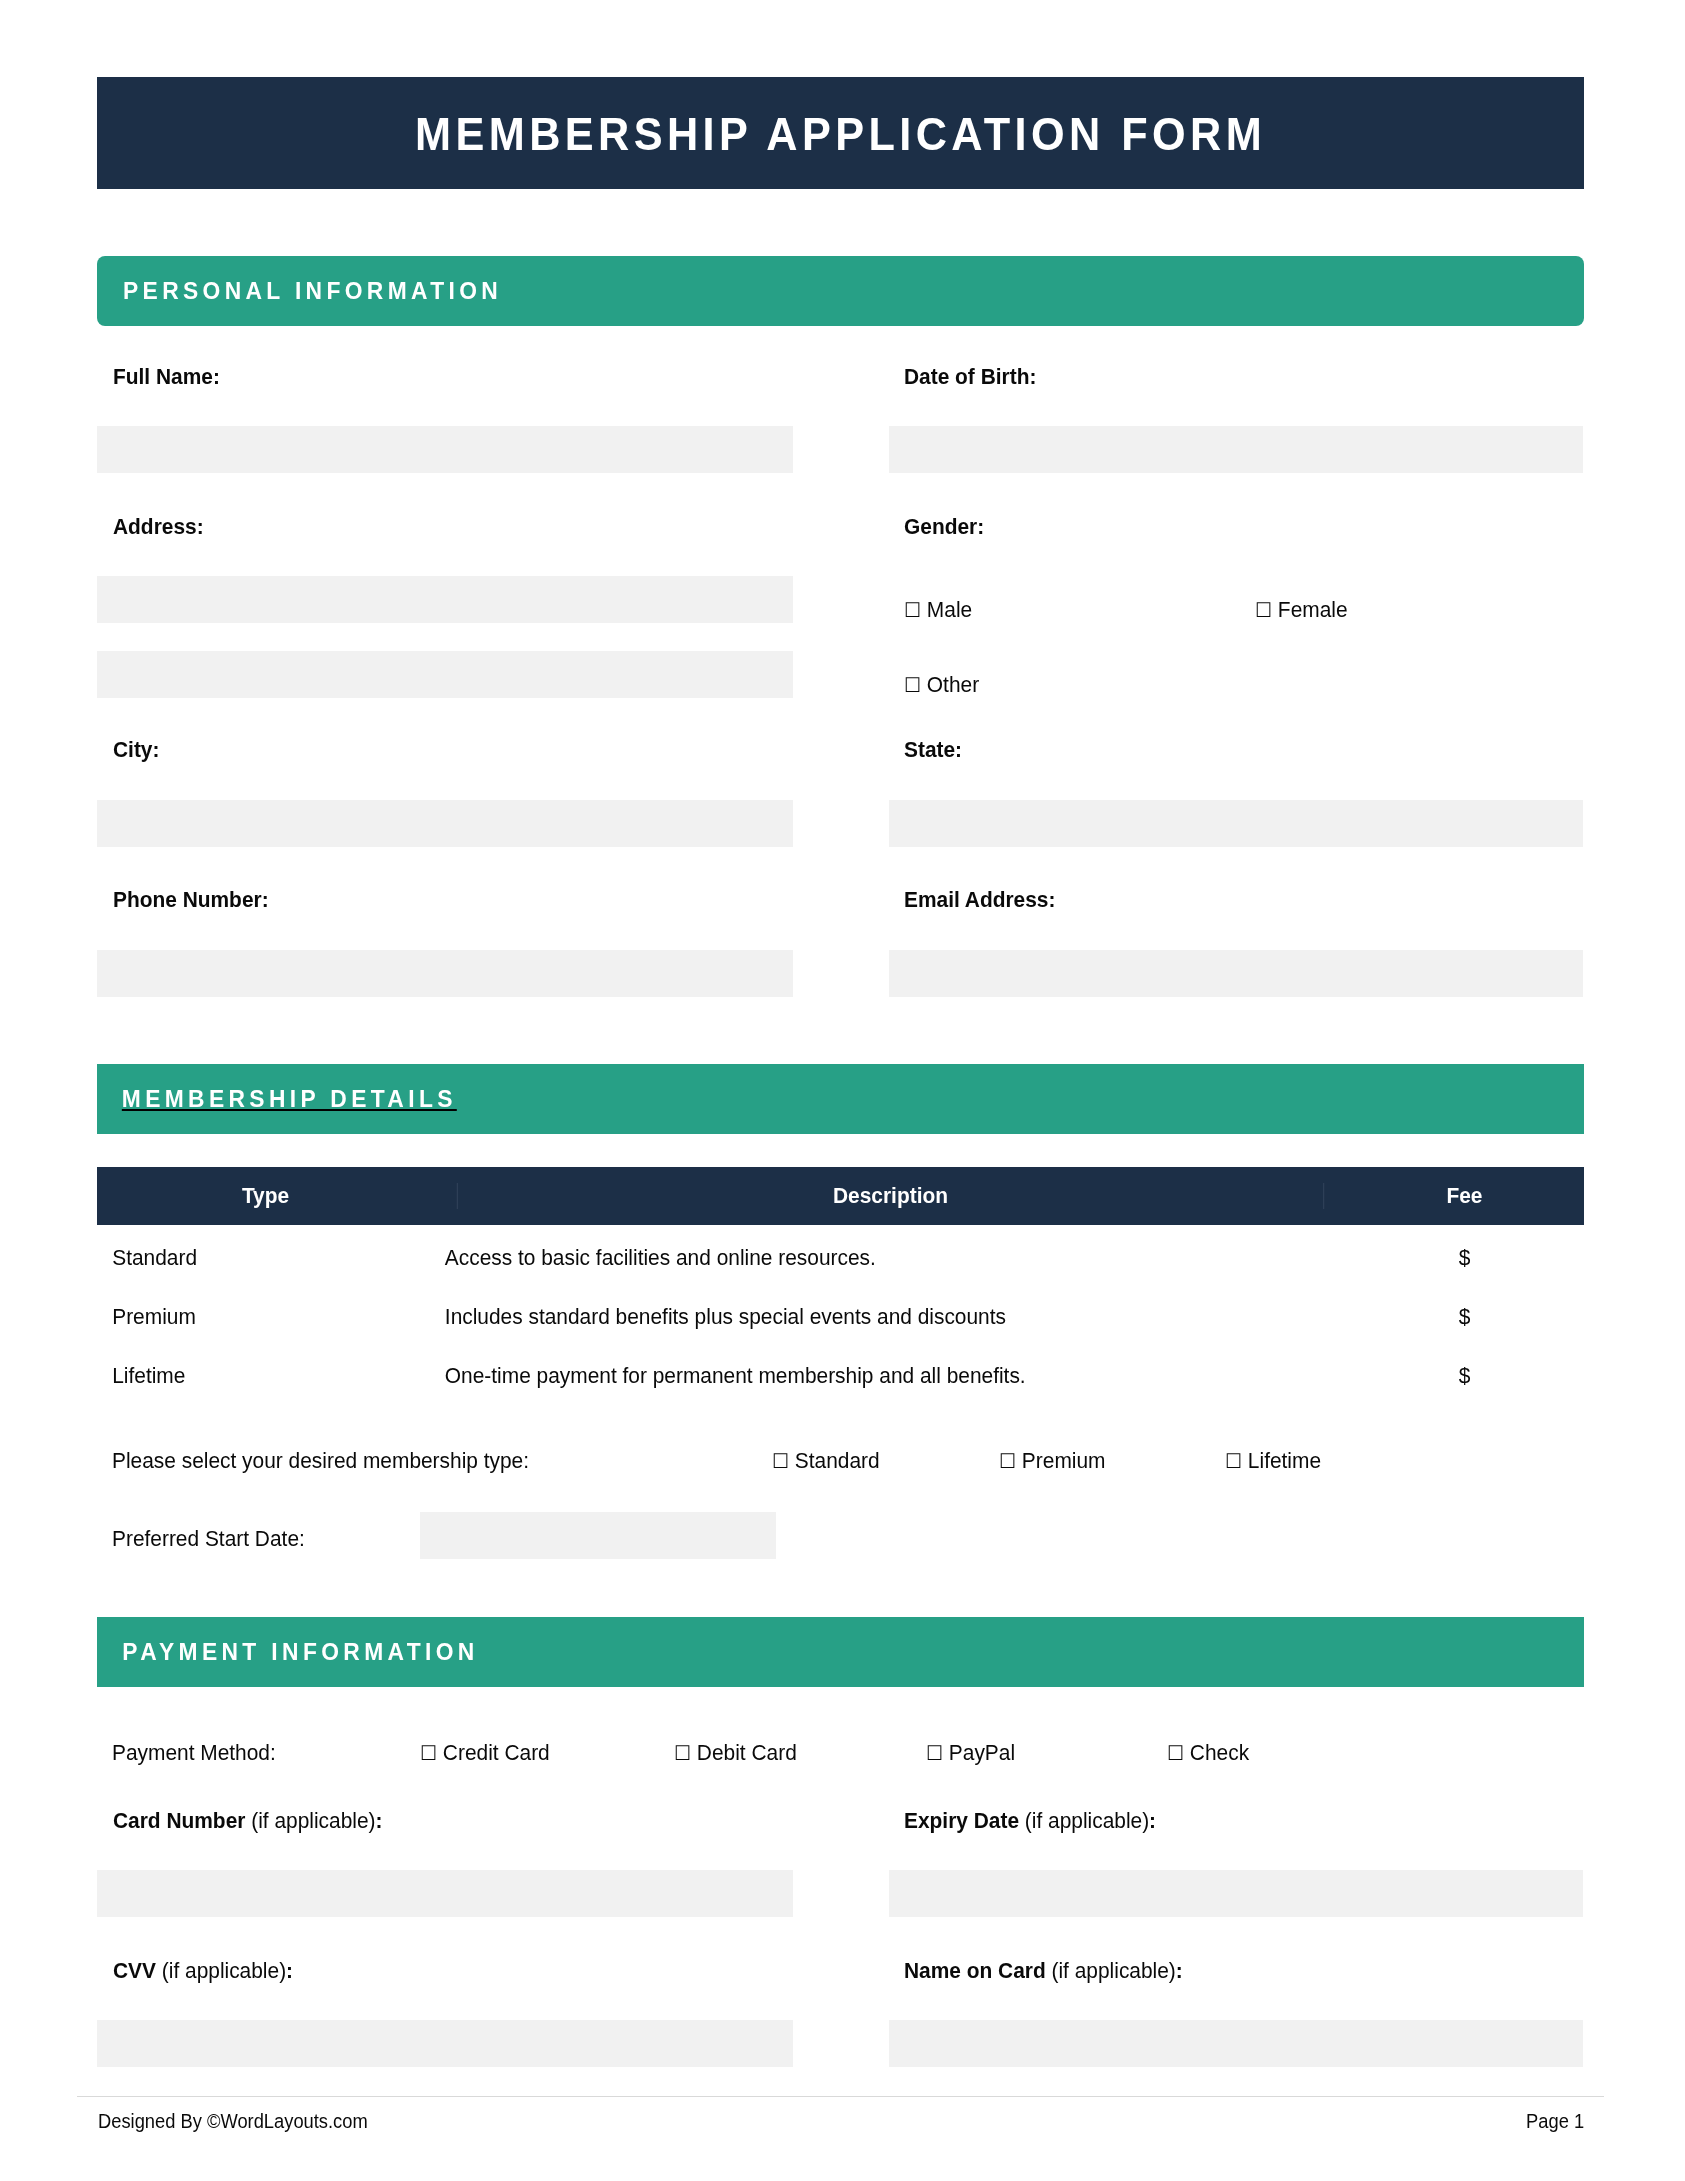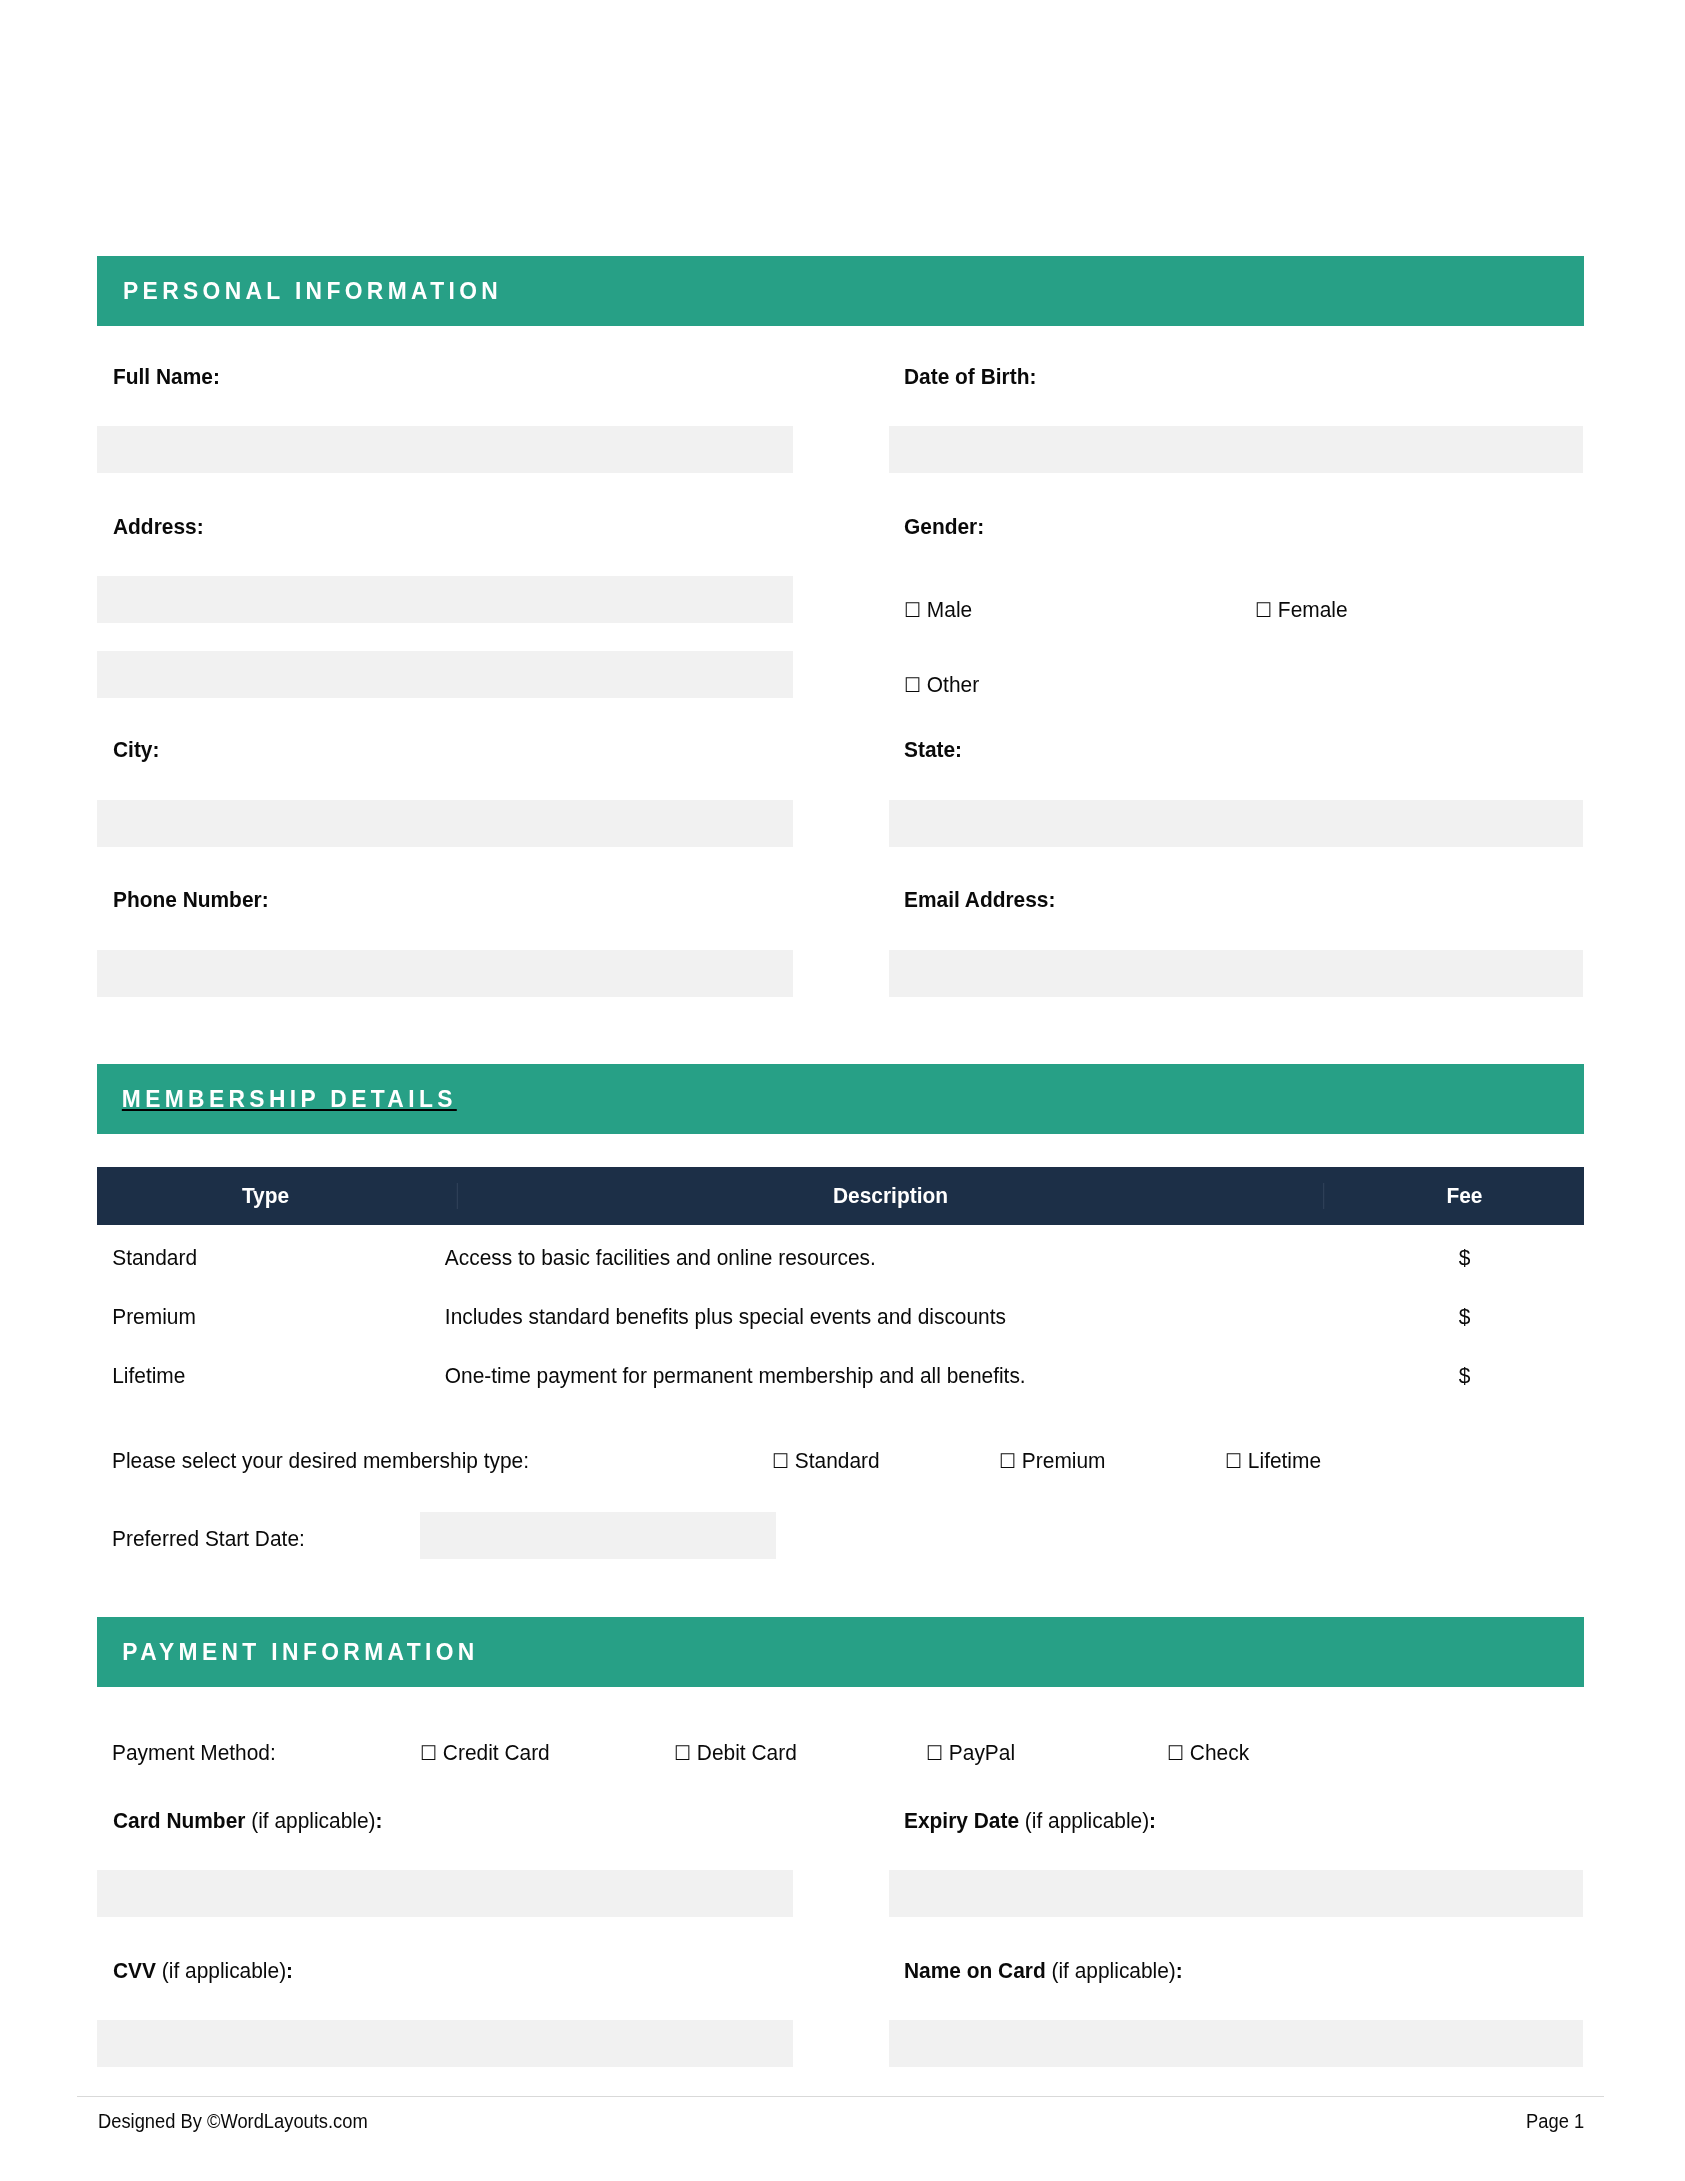--- a/index.html
+++ b/index.html
@@ -54,21 +54,21 @@
     color: #ffffff;
     font-size: 24px;
     font-weight: bold;
     letter-spacing: 4.6px;
     margin-left: 16px;
     font-family: "Liberation Sans Narrow", "Liberation Sans", sans-serif;
     transform: scaleX(0.95);
     white-space: nowrap;
   }
 
-  #bar-personal { top: 256px; }
+  #bar-personal { top: 256px; border-radius: 8px; }
   #bar-membership { top: 1064px; text-decoration: underline; }
   #bar-payment { top: 1617px; }
 
   
   .fld-label {
     position: absolute;
     font-size: 22px;
     font-weight: bold;
     color: #0a0a0a;
     white-space: nowrap;
@@ -168,20 +168,23 @@
     white-space: nowrap;
   }
   #footer-left { left: 98px; transform-origin: left center; }
   #footer-right { right: 101px; transform-origin: right center; }
 </style>
 </head>
 <body>
 
 <div class="page">
 
+  <div class="title-banner">
+    <div class="title-text">MEMBERSHIP APPLICATION FORM</div>
+  </div>
 
   <div class="section-bar" id="bar-personal">
     <span class="section-bar-label">PERSONAL INFORMATION</span>
   </div>
 
   <div class="fld-label" style="left:113px; top:364px;">Full Name:</div>
   <div class="fld-box" style="left:97px; top:426px; width:696px;"></div>
 
   <div class="fld-label" style="left:904px; top:364px;">Date of Birth:</div>
   <div class="fld-box" style="left:889px; top:426px; width:694px;"></div>

